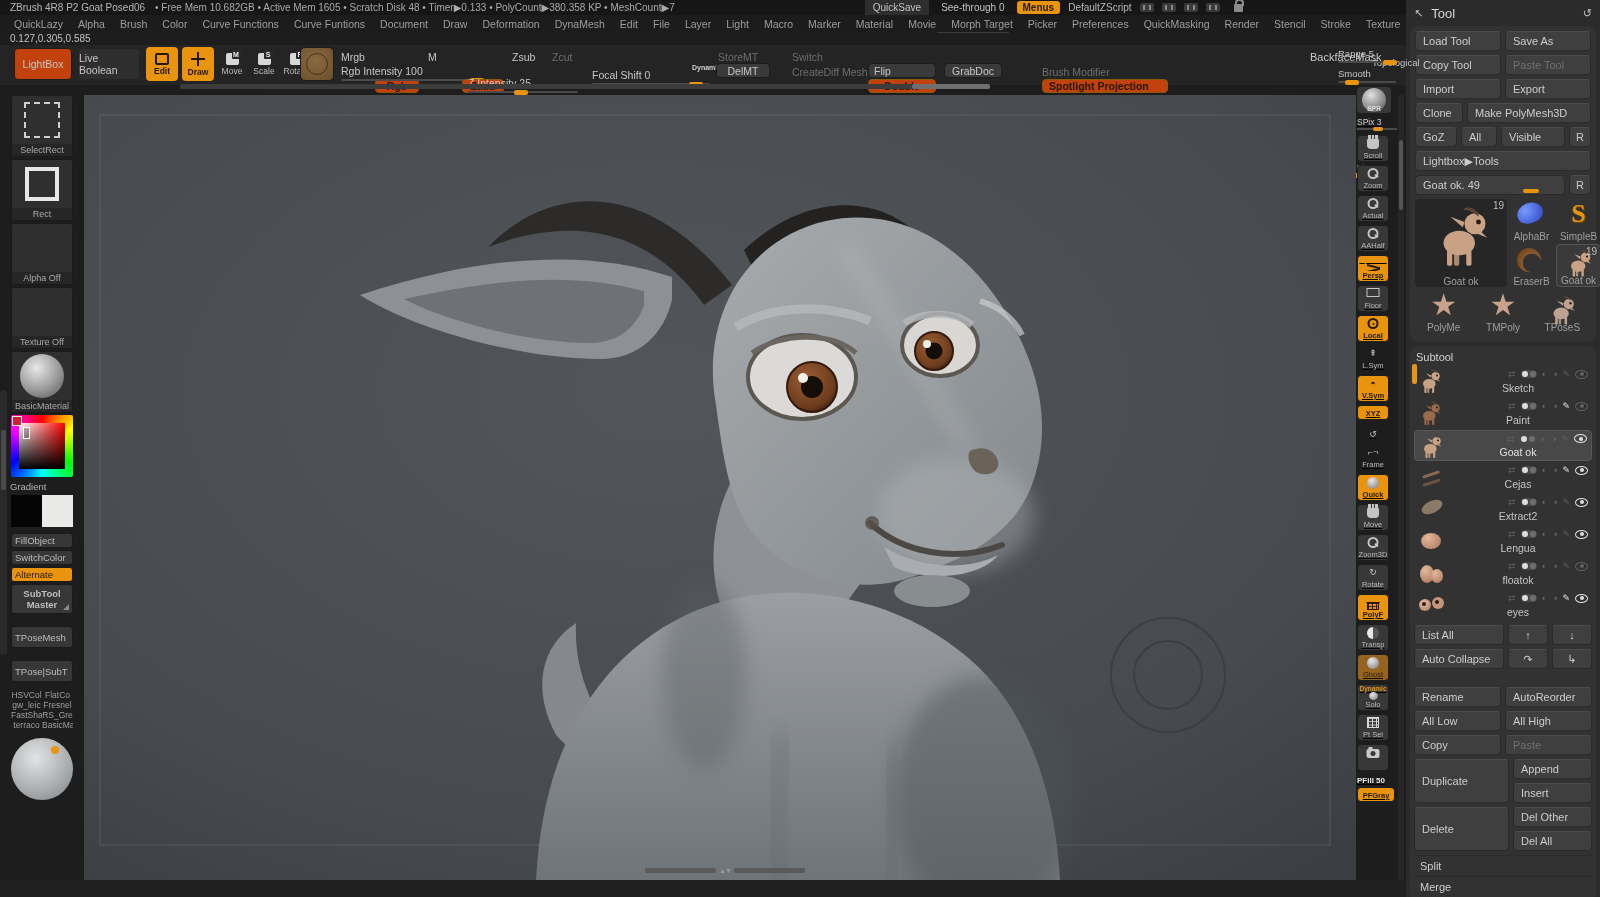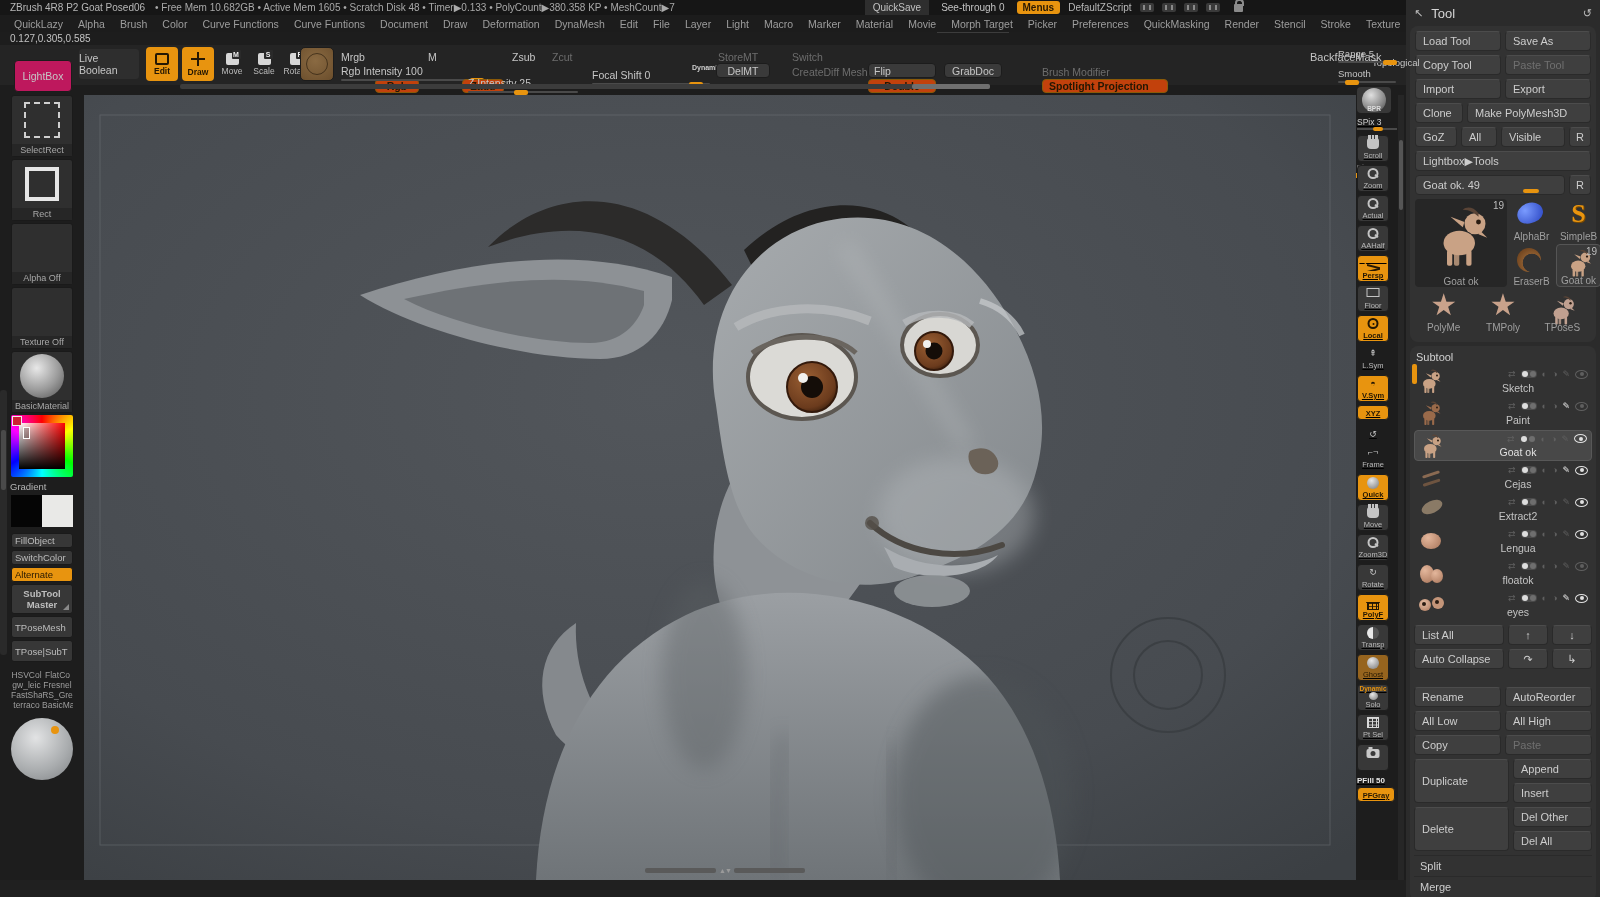--- a/index.html
+++ b/index.html
@@ -70,21 +70,21 @@
   #colorpicker .cur { position:absolute; left:12px; top:12px; width:7px; height:12px; border:1.5px solid #fff; background:rgba(0,0,0,.2); }
   #colorpicker .chip { position:absolute; left:1px; top:1px; width:10px; height:10px; background:#c23; border:1.5px solid #eee; }
   .side-label { font-size:9.5px; color:#b5b5b5; align-self:flex-start; margin:2px 0 3px 2px; }
   #swatches { display:flex; width:62px; margin-bottom:6px; }
   #swatches .sw { width:31px; height:32px; }
   .side-btn { width:62px; height:15px; background:#373737; border:1px solid #1a1a1a; border-radius:3px; color:#bdbdbd;
     font-size:9.5px; display:flex; align-items:center; justify-content:flex-start; padding-left:3px; margin-bottom:2px; white-space:nowrap; }
   .side-btn.orange { background:#e8940f; color:#241703; }
   .side-btn.tall { height:30px; flex-direction:column; justify-content:center; align-items:center; font-weight:bold; position:relative; padding-left:0; }
   .side-btn.tall::after { content:""; position:absolute; right:3px; bottom:3px; border-left:6px solid transparent; border-bottom:6px solid #8a8a8a; }
-  .side-btn.pad { height:22px; margin-top:0; }
+  .side-btn.pad { height:22px; margin-top:10px; }
   #mat-grid { display:grid; grid-template-columns:31px 31px; margin-top:6px; }
   #mat-grid .cell { width:31px; text-align:center; }
   #mat-grid .ball { width:26px; height:26px; border-radius:50%; margin:0 auto; }
   #mat-grid .mlabel { font-size:8.5px; color:#9e9e9e; white-space:nowrap; overflow:hidden; width:31px; display:block; }
   .m-hsv { background:radial-gradient(circle at 35% 30%, #6e6e6e, #2b2b2b); }
   .m-flat { background:#fdfdfd; }
   .m-gw { background:radial-gradient(circle at 35% 30%, #f0c2a8, #a3705a); }
   .m-fres { background:radial-gradient(circle at 35% 30%, #585858, #1f1f1f); }
   .m-fast { background:radial-gradient(circle at 35% 30%, #eceaea, #8e8c8c); }
   .m-rs { background:radial-gradient(circle at 35% 30%, #7a6a5a, #2a241e); }
@@ -269,21 +269,21 @@
   <span>Stroke</span>
   <span>Texture</span>
   <span>Tool</span>
   <span>Transform</span>
   <span>Zplugin</span>
   <span>Zscript</span>
 </div>
 <div id="coords">0.127,0.305,0.585</div>
 
 <div id="shelf">
-  <div class="btn abs" style="left:14px;top:15px;width:58px;height:32px;background:#be185d">LightBox</div>
+  <div class="btn abs" style="left:14px;top:3px;width:58px;height:32px;background:#c2410c">LightBox</div>
   <div class="btn abs" style="left:78px;top:3px;width:62px;height:32px;background:#2e2e2e;border-color:#242424">Live Boolean</div>
   <div class="tool-toggle orange abs" style="left:146px;top:2px">
     <span class="glyph-rect"></span>
     <span>Edit</span>
   </div>
   <div class="tool-toggle orange abs" style="left:182px;top:2px">
     <span class="glyph-cross"></span>
     <span>Draw</span>
   </div>
   <div class="tool-toggle gray abs" style="left:216px;top:2px">

